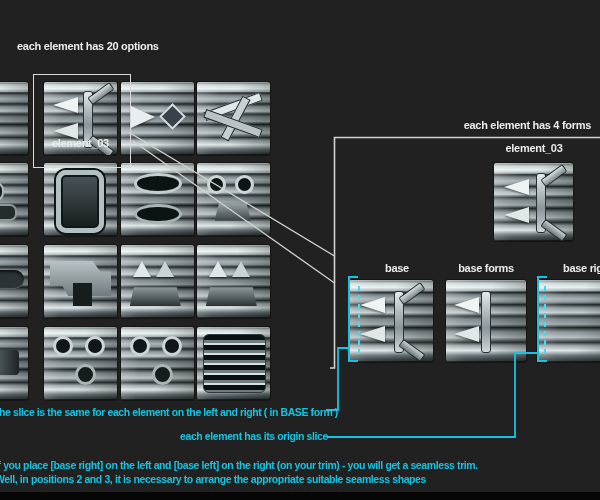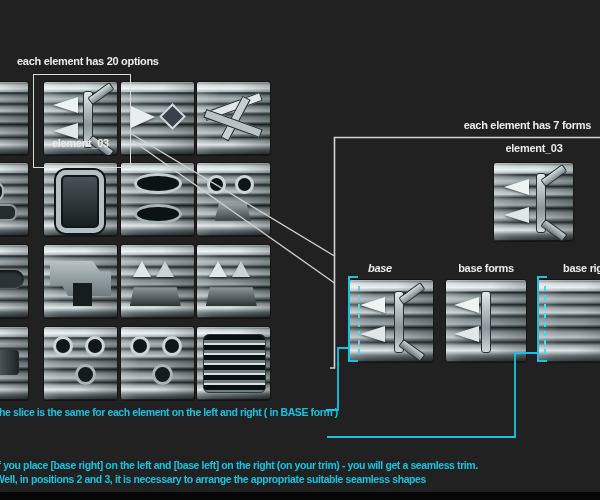--- a/index.html
+++ b/index.html
@@ -178,46 +178,47 @@
         <i class="m"></i>
       </div>
       <div class="tile motif-drop" style="left: 121px; top: 327px; width: 73px; height: 73px;">
         <i class="m"></i>
       </div>
       <div class="tile motif-slats" style="left: 197px; top: 327px; width: 73px; height: 73px;">
         <i class="m"></i>
       </div>
     </div>
 
-  <div class="wlabel" style="left:17px;top:55px;">each element has 20 options</div>
+  <div class="wlabel" style="left:17px;top:40px;">each element has 20 options</div>
 
   <div id="selection-box">
     <div class="wlabel">element_03</div>
   </div>
 
-  <div class="wlabel" style="right:9px;top:119px;">each element has 7 forms</div>
+  <div class="wlabel" style="right:9px;top:119px;">each element has 4 forms</div>
 
   <div class="wlabel" style="left:534px;top:142px;transform:translateX(-50%);">element_03</div>
   <div class="tile motif-k" style="left:494px;top:163px;width:79px;height:78px;">
       <i class="m"></i>
     </div>
 
-  <div class="wlabel" style="left:380px;top:262px;transform:translateX(-50%);font-style:italic;">base</div>
+  <div class="wlabel" style="left:397px;top:262px;transform:translateX(-50%);">base</div>
   <div class="wlabel" style="left:486px;top:262px;transform:translateX(-50%);">base forms</div>
   <div class="wlabel" style="left:563px;top:262px;">base right</div>
 
   <div class="tile motif-k" style="left:349px;top:280px;width:84px;height:82px;">
       <i class="m"></i>
     </div>
   <div class="tile motif-k form-left" style="left:446px;top:280px;width:80px;height:82px;">
       <i class="m"></i>
     </div>
   <div class="tile motif-k form-right" style="left:537px;top:280px;width:84px;height:82px;"></div>
 
   <div class="note" style="left:-7px;top:406px;">The slice is the same for each element on the left and right ( in BASE form )</div>
+  <div class="note" style="left:180px;top:430px;">each element has its origin slice</div>
   <div class="note" style="left:-5px;top:459px;">If you place [base right] on the left and [base left] on the right (on your trim) - you will get a seamless trim.</div>
   <div class="note" style="left:-5px;top:473px;">Well, in positions 2 and 3, it is necessary to arrange the appropriate suitable seamless shapes</div>
 
   <svg id="svg-overlay" width="600" height="500">
     <polyline points="600,137.5 334.5,137.5 334.5,368 330,368" fill="none" stroke-width="1.6" stroke="#d3d3d3"></polyline>
     <line x1="130" y1="133" x2="334.5" y2="256" stroke-width="1.3" stroke="#d3d3d3"></line>
     <line x1="133" y1="141" x2="334.5" y2="283" stroke-width="1.3" stroke="#d3d3d3"></line>
     <polyline points="358,277 349,277 349,361 358,361" fill="none" stroke-width="2" stroke="#17c3e0"></polyline>
     <polyline points="547,277 538,277 538,361 547,361" fill="none" stroke-width="2" stroke="#17c3e0"></polyline>
     <line x1="359" y1="286" x2="359" y2="356" stroke-width="2" stroke-dasharray="5 4" stroke="#3fdcf2"></line>

